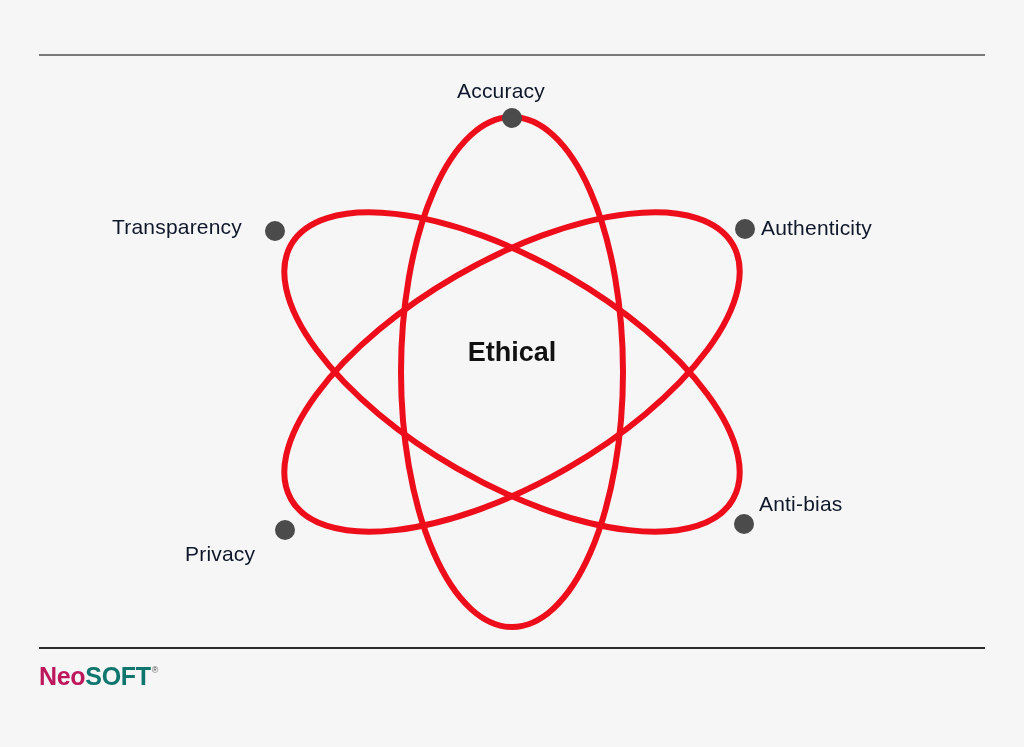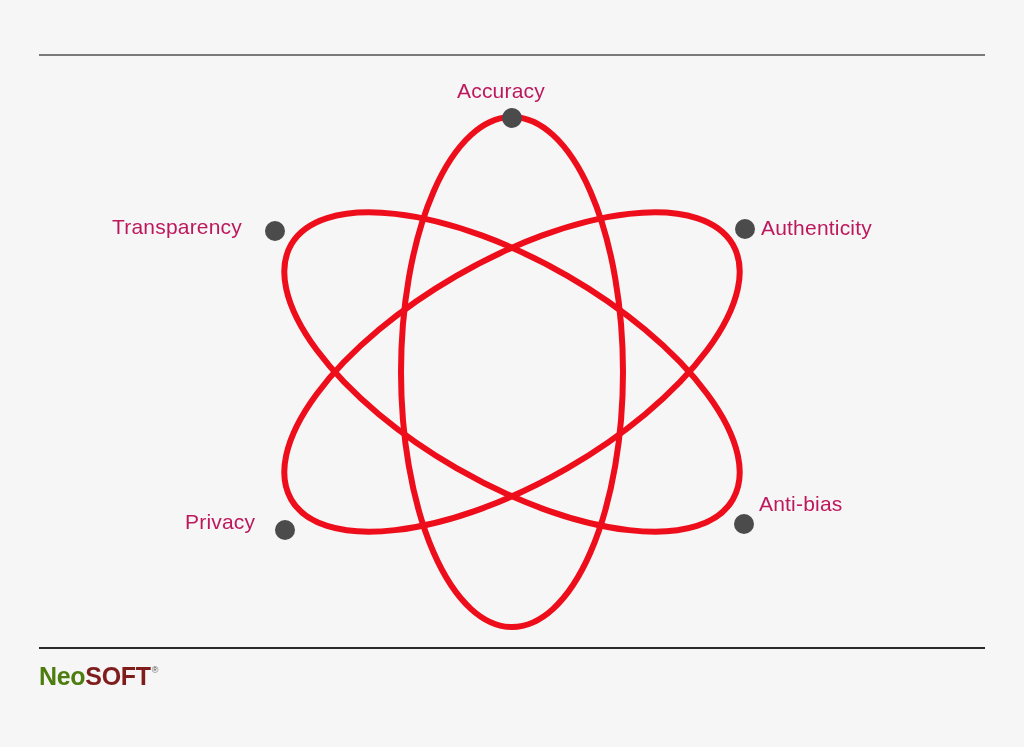--- a/index.html
+++ b/index.html
@@ -6,33 +6,33 @@
   body {
     width: 1024px; height: 747px; background: #f6f6f6;
     position: relative; overflow: hidden;
     font-family: "Liberation Sans", "DejaVu Sans", sans-serif;
   }
   .rule { position: absolute; left: 39px; width: 946px; height: 2px; }
   .rule.top { top: 54px; background: #7a7a7a; }
   .rule.bottom { top: 647px; background: #2a2a2a; }
   svg.diagram { position: absolute; left: 0; top: 0; }
   .label {
-    position: absolute; font-size: 21px; color: #be185d; font-weight: 500;
+    position: absolute; font-size: 21px; color: #0f172a; font-weight: 500;
     white-space: nowrap; letter-spacing: 0.2px;
   }
   .center-title {
     position: absolute; left: 362px; width: 300px; top: 333px;
     text-align: center; font-size: 27px; font-weight: bold; line-height: 38px; color: #111;
   }
   .logo {
     position: absolute; left: 39px; top: 662px; font-size: 25px; font-weight: bold;
     letter-spacing: -0.3px;
   }
-  .logo .neo { color: #4d7c0f; }
-  .logo .soft { color: #7f1d1d; }
+  .logo .neo { color: #be185d; }
+  .logo .soft { color: #0f766e; }
   .logo .reg { font-size: 9px; color: #555; vertical-align: top; position: relative; top: 3px; margin-left: 1px; font-weight: normal; }
 </style>
 </head>
 <body>
 
 <div class="rule top"></div>
 
 <svg class="diagram" width="1024" height="747">
   <g fill="none" stroke="#ee0d1a" stroke-width="6">
     <ellipse cx="512" cy="372" rx="111" ry="255"></ellipse>
@@ -44,23 +44,24 @@
     <circle cx="745" cy="229" r="10"></circle>
     <circle cx="744" cy="524" r="10"></circle>
     <circle cx="285" cy="530" r="10"></circle>
     <circle cx="275" cy="231" r="10"></circle>
   </g>
 </svg>
 
 <div class="label" style="left:457px; top:79px;">Accuracy</div>
 <div class="label" style="left:761px; top:216px;text-align:right;">Authenticity</div>
 <div class="label" style="left:759px; top:492px;">Anti-bias</div>
-<div class="label" style="left:185px; top:510px;text-align:right;">Privacy</div>
+<div class="label" style="left:185px; top:542px;text-align:right;">Privacy</div>
 <div class="label" style="left:112px; top:215px;">Transparency</div>
 
 <div class="center-title">
+  <div>Ethical</div>
 </div>
 
 <div class="rule bottom"></div>
 
 <div class="logo">
   <span class="neo">Neo</span><span class="soft">SOFT</span><span class="reg">®</span>
 </div>
 
 </body></html>

